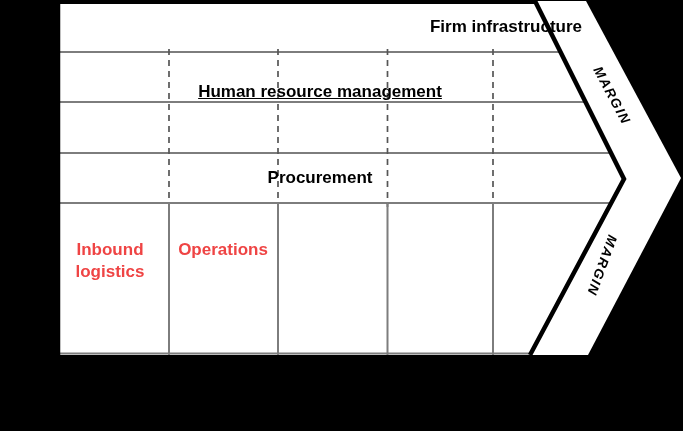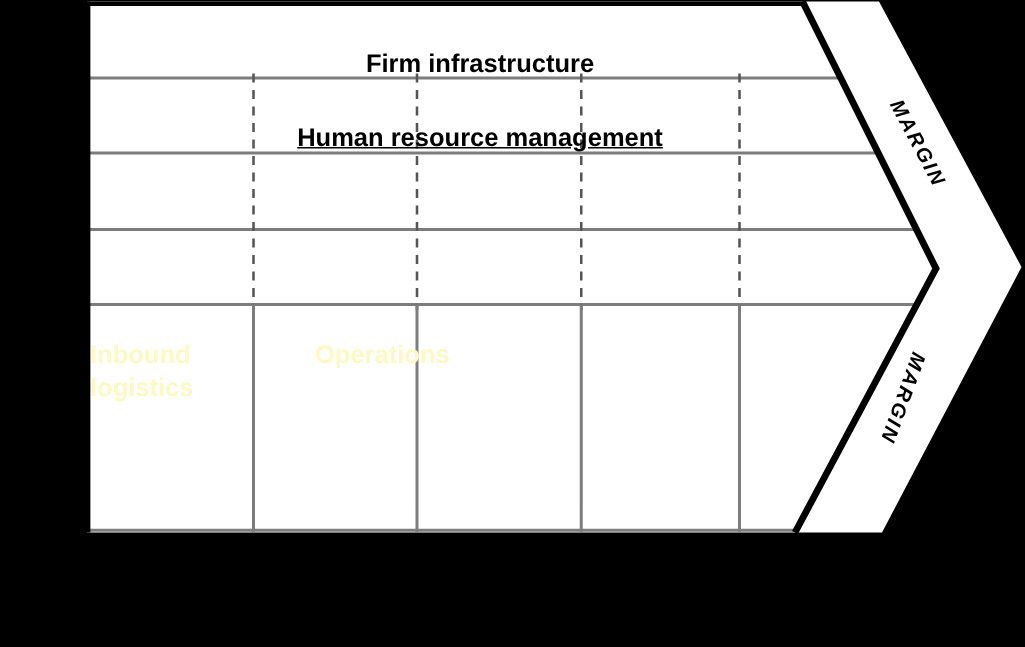--- a/index.html
+++ b/index.html
@@ -22,35 +22,35 @@
   }
   .row-label {
     position: absolute;
     left: 58px;
     width: 524px;
     text-align: center;
     font-weight: bold;
     font-size: 17px;
     color: #000;
   }
-  .row-label.fi   { top: 18px;   height: 50px; line-height: 50px; }
+  .row-label.fi   { top: 2px;   height: 50px; line-height: 50px; text-align: right; }
   .row-label.hrm  { top: 67px;  height: 50px; line-height: 50px; text-decoration: underline; }
   .row-label.td   { top: 102px; height: 51px; line-height: 51px; }
   .row-label.proc { top: 153px; height: 50px; line-height: 50px; }
   .col-label {
     position: absolute;
-    top: 226px;
-    text-align: left;
+    top: 239px;
+    text-align: center;
     font-weight: bold;
     font-size: 17px;
     line-height: 22px;
-    color: #fef9c3;
+    color: #ef4444;
   }
   .col-label.c1 { left: 60px;  width: 100px; }
-  .col-label.c2 { left: 170px; width: 106px; padding-left: 40px; }
+  .col-label.c2 { left: 170px; width: 106px; }
   .col-label.c3 { left: 281px; width: 104px; }
   .col-label.c4 { left: 388px; width: 104px; }
   .col-label.c5 { left: 493px; width: 90px;  }
   .margin-label {
     position: absolute;
     width: 80px;
     text-align: center;
     font-weight: bold;
     font-style: italic;
     font-size: 13.5px;
@@ -99,20 +99,21 @@
     </g>
 
     <line x1="57" y1="2.5" x2="537" y2="2.5" stroke="#000000" stroke-width="3"></line>
     <line x1="59" y1="1" x2="59" y2="355" stroke="#000000" stroke-width="2.5"></line>
 
     <polyline points="535,1 624,179 530,355" fill="none" stroke="#000000" stroke-width="4.5"></polyline>
   </svg>
 
   <div class="row-label fi">Firm infrastructure</div>
   <div class="row-label hrm">Human resource management</div>
+  <div class="row-label proc">Procurement</div>
 
   <div class="col-label c1">Inbound logistics</div>
   <div class="col-label c2">Operations</div>
 
   <div class="margin-label upper">MARGIN</div>
   <div class="margin-label lower">MARGIN</div>
 
 </div>
 
 </body></html>

